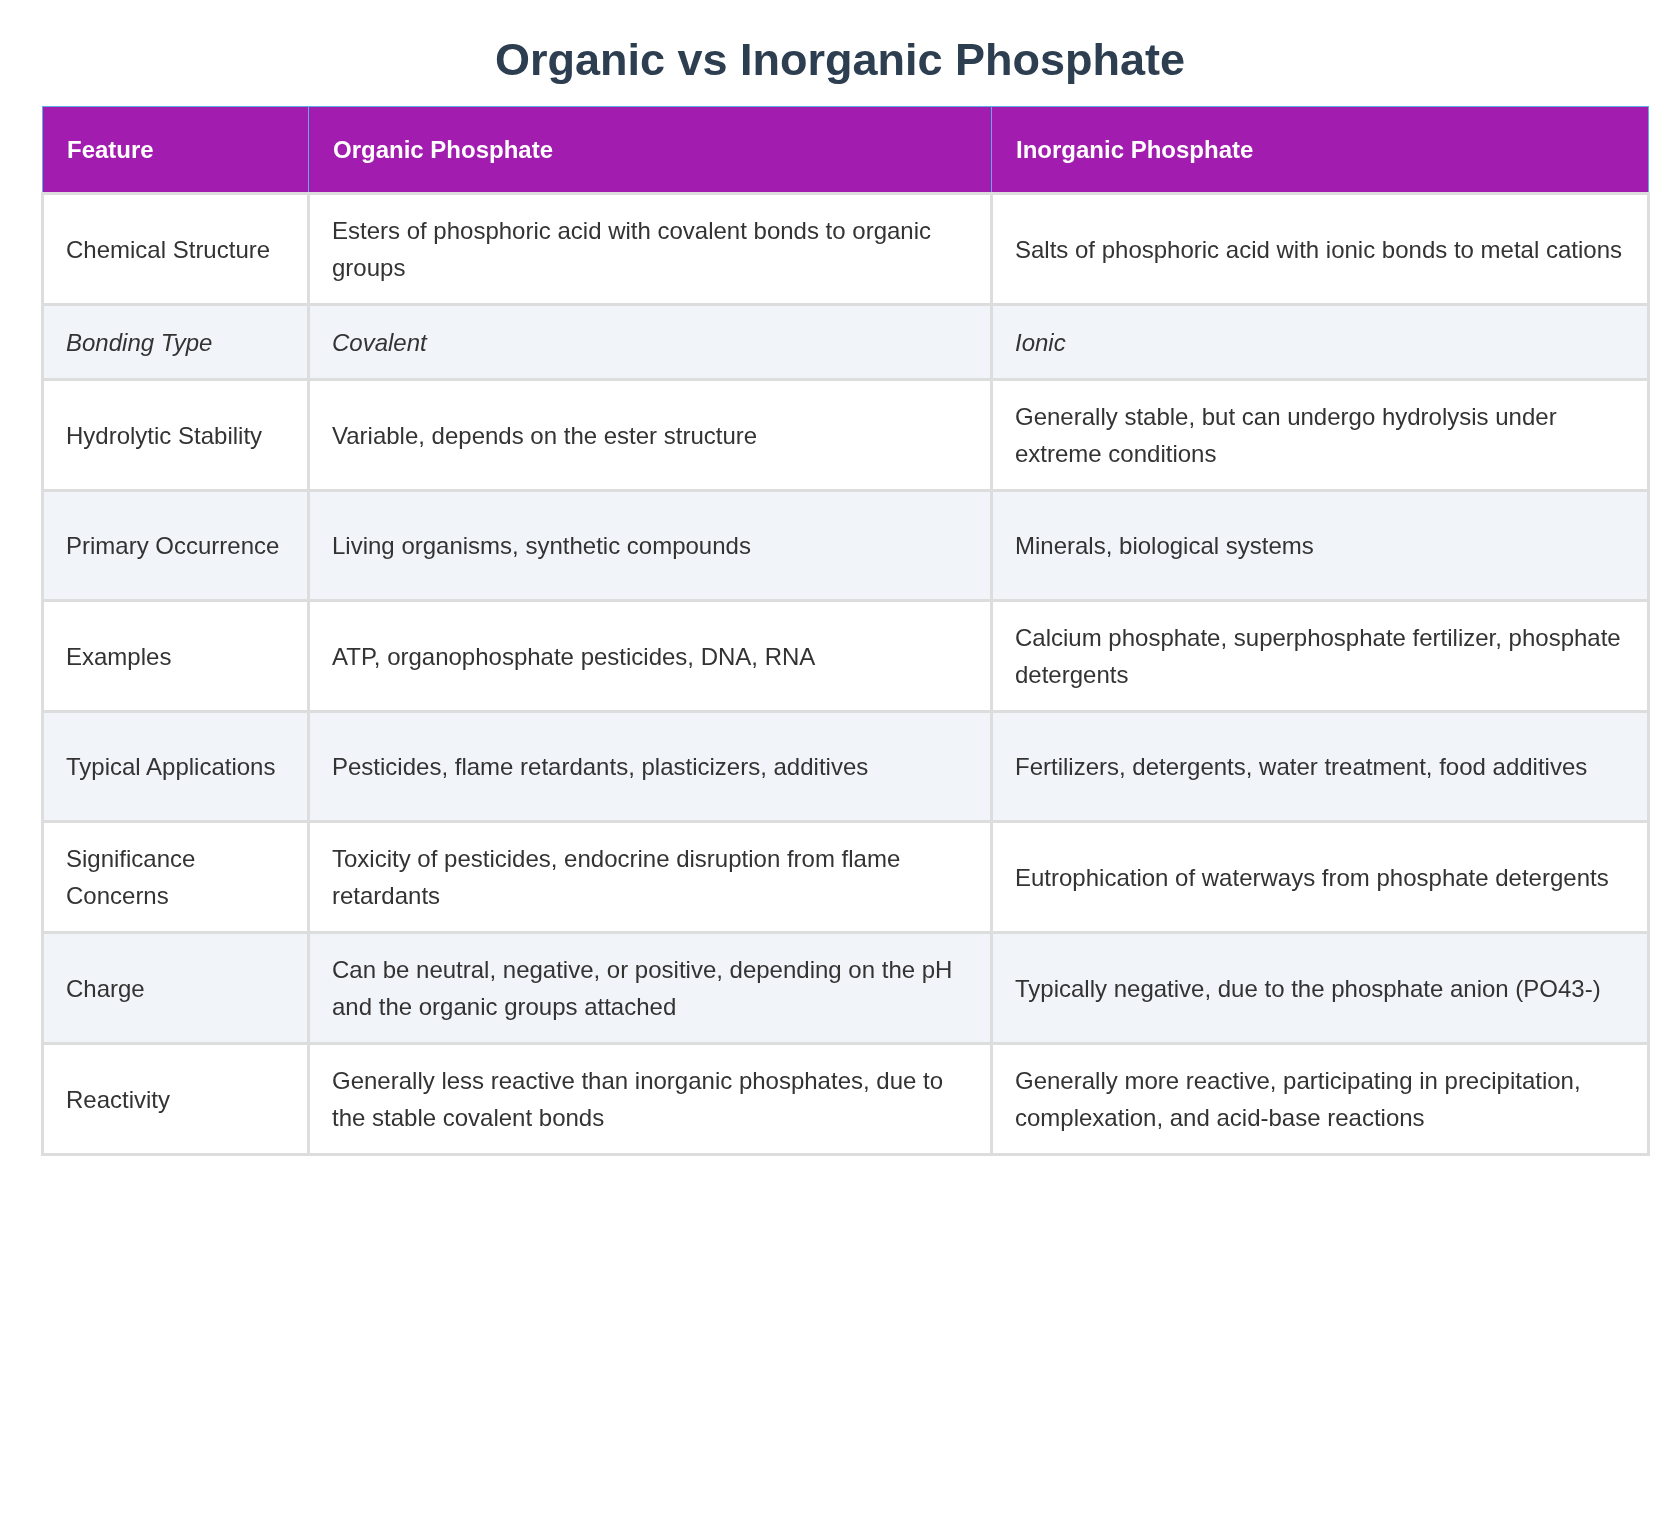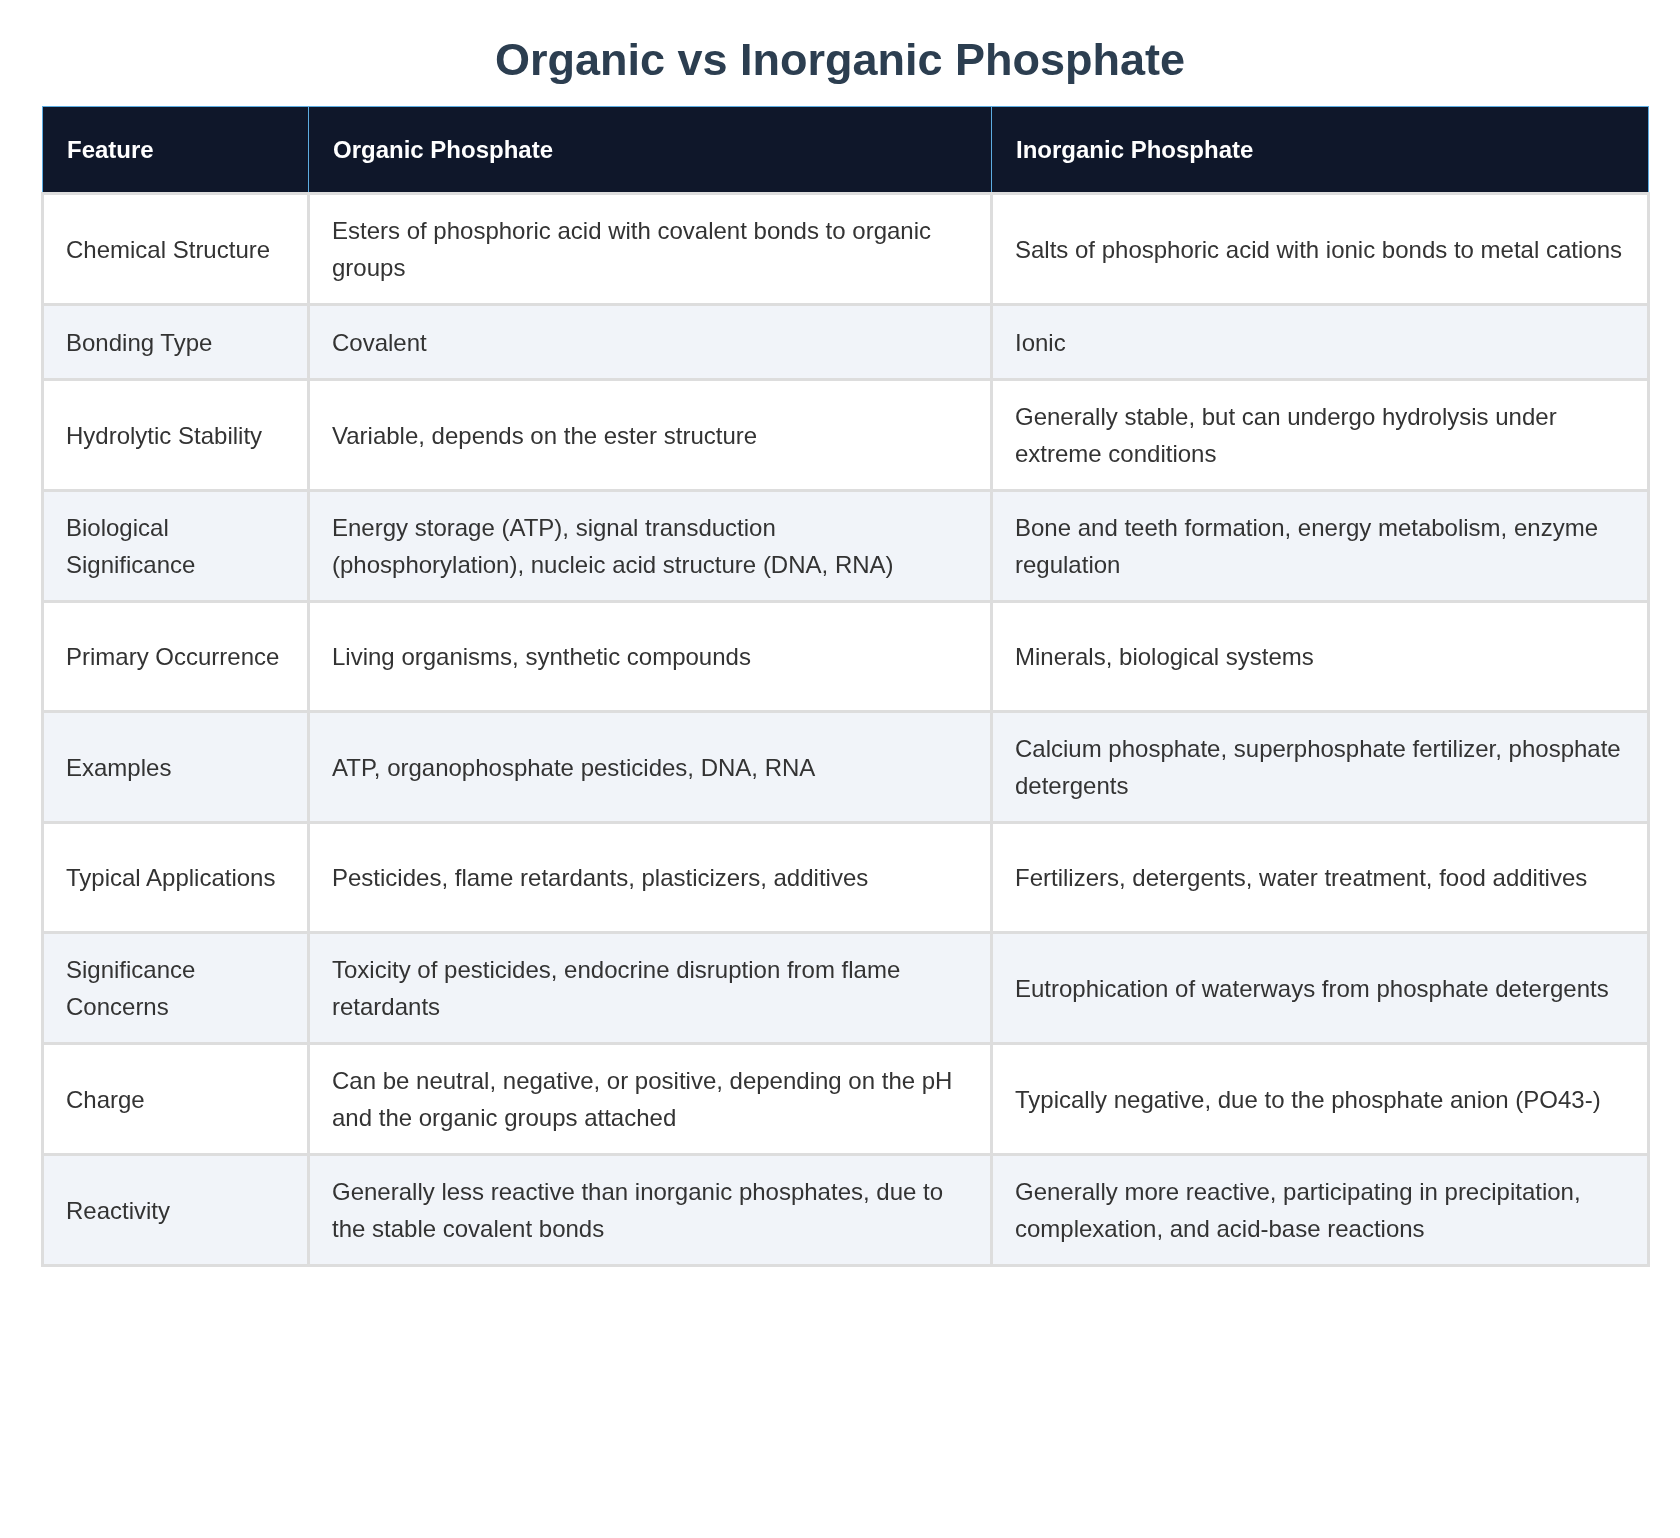--- a/index.html
+++ b/index.html
@@ -34,41 +34,41 @@
       width: 1606px;
       border-collapse: collapse;
       table-layout: fixed;
       font-size: 24px;
       line-height: 37px;
     }
     table.compare col.c1 { width: 266px; }
     table.compare col.c2 { width: 683px; }
     table.compare col.c3 { width: 657px; }
     table.compare th {
-      background: #0f172a;
+      background: #a21caf;
       color: #ffffff;
       text-align: left;
       font-weight: bold;
       font-size: 24px;
       height: 87px;
       padding: 0 24px;
       border: 1px solid #5dade2;
       box-sizing: border-box;
       vertical-align: middle;
     }
     table.compare td {
       border: 3px solid #dddddd;
       padding: 17px 22px;
       vertical-align: middle;
       color: #333333;
     }
     table.compare tbody tr:nth-child(odd) td { background: #ffffff; }
     table.compare tbody tr:nth-child(even) td { background: #f1f4f9; }
     tr.h1 td { height: 73px; }
-    tr.h2 td { height: 38px; }
+    tr.h2 td { height: 38px; font-style: italic; }
   </style>
 </head>
 <body>
 
 <h1 class="page-title">Organic vs Inorganic Phosphate</h1>
 
 <table class="compare">
   <colgroup>
     <col class="c1">
       <col class="c2">
@@ -91,25 +91,20 @@
       <td>Bonding Type</td>
       <td>Covalent</td>
       <td>Ionic</td>
     </tr>
     <tr class="h1">
       <td>Hydrolytic Stability</td>
       <td>Variable, depends on the ester structure</td>
       <td>Generally stable, but can undergo hydrolysis under extreme conditions</td>
     </tr>
     <tr class="h1">
-      <td>Biological Significance</td>
-      <td>Energy storage (ATP), signal transduction (phosphorylation), nucleic acid structure (DNA, RNA)</td>
-      <td>Bone and teeth formation, energy metabolism, enzyme regulation</td>
-    </tr>
-    <tr class="h1">
       <td>Primary Occurrence</td>
       <td>Living organisms, synthetic compounds</td>
       <td>Minerals, biological systems</td>
     </tr>
     <tr class="h1">
       <td>Examples</td>
       <td>ATP, organophosphate pesticides, DNA, RNA</td>
       <td>Calcium phosphate, superphosphate fertilizer, phosphate detergents</td>
     </tr>
     <tr class="h1">

